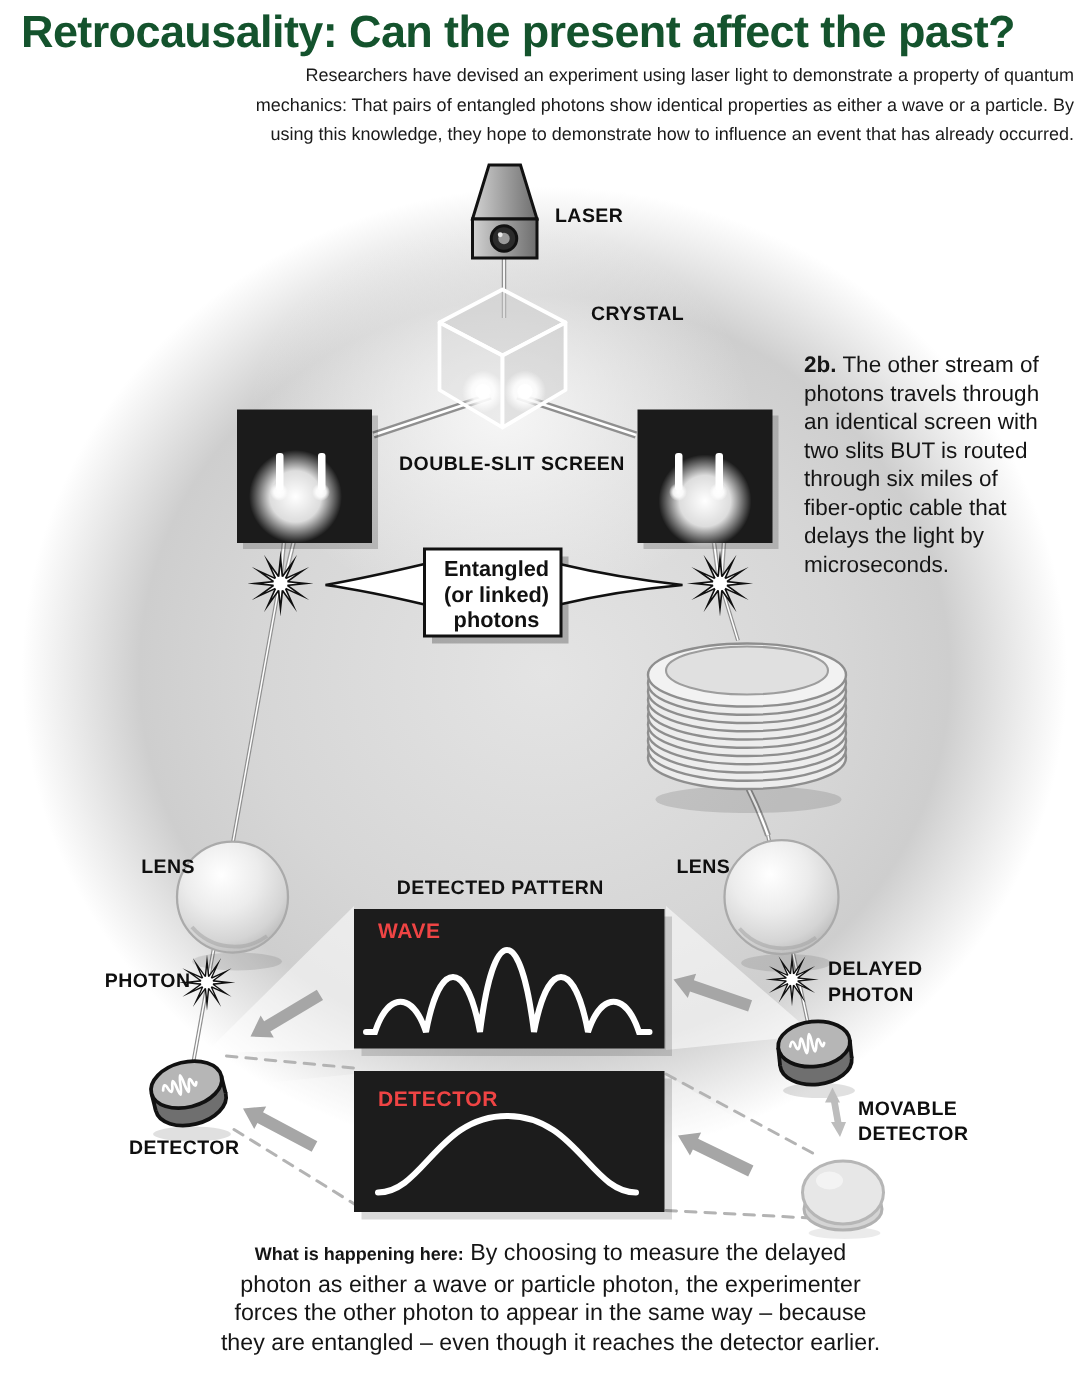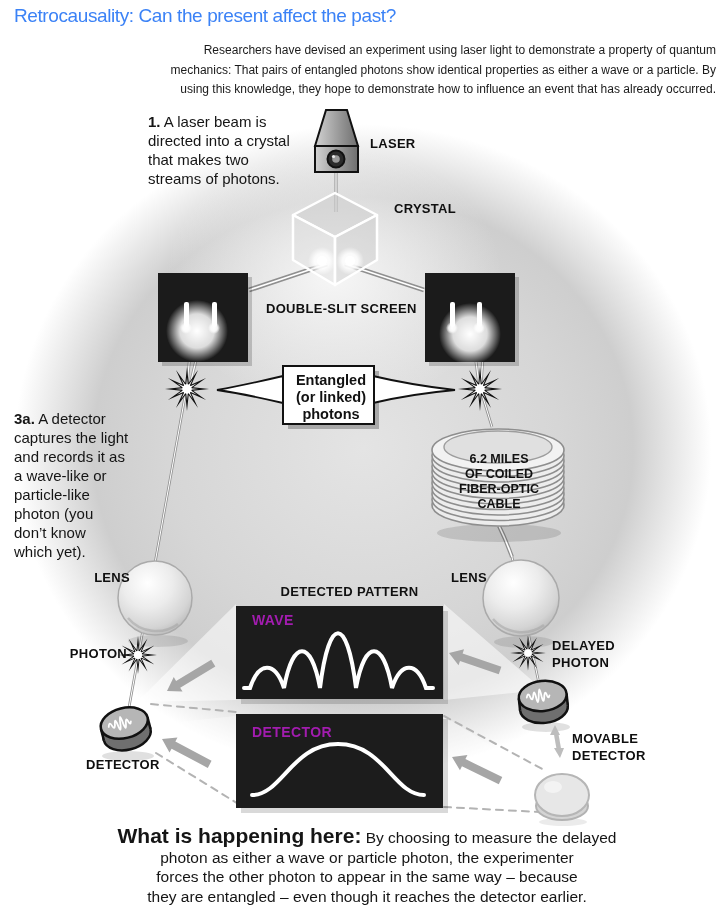--- a/index.html
+++ b/index.html
@@ -9,33 +9,33 @@
   #halo{position:absolute;left:0;top:90px;width:726px;height:780px;
     background:
       radial-gradient(ellipse 33% 24% at 46% 24%, rgba(248,248,248,.95) 0%, rgba(240,240,240,0) 70%),
       radial-gradient(ellipse 60% 52% at 50% 46%, #e4e4e4 0%, #d6d6d6 45%, #cecece 62%, rgba(206,206,206,0) 80%);
   }
   svg{position:absolute;left:0;top:0;}
   .lbl{position:absolute;font-weight:bold;font-size:13px;letter-spacing:.3px;color:#0f0f0f;z-index:3;}
   .pre{white-space:pre-line;}
   .step{position:absolute;font-size:15px;line-height:19px;color:#151515;z-index:3;}
   .step .num{font-weight:bold;}
-  #title{position:absolute;left:14px;top:5px;font-size:19px;font-weight:normal;
-         letter-spacing:-.4px;color:#3b82f6;z-index:3;}
+  #title{position:absolute;left:14px;top:5px;font-size:30px;font-weight:bold;
+         letter-spacing:-.4px;color:#14532d;z-index:3;}
   #intro{position:absolute;left:14px;top:41px;width:702px;font-size:12px;line-height:19.5px;color:#1a1a1a;z-index:3;text-align:right;}
   #entangled-label{position:absolute;left:284px;top:372px;width:94px;text-align:center;
          font-weight:bold;font-size:14.5px;line-height:17px;z-index:4;}
   #coil-label{position:absolute;left:439px;top:452px;width:120px;text-align:center;
          font-weight:bold;font-size:12.5px;line-height:15px;z-index:4;}
-  .boxlbl{position:absolute;color:#a21caf;font-weight:bold;font-size:14px;letter-spacing:.4px;z-index:4;}
-  #detected-pattern-label{position:absolute;left:246px;top:584px;width:207px;text-align:center;
+  .boxlbl{position:absolute;color:#ef4444;font-weight:bold;font-size:14px;letter-spacing:.4px;z-index:4;}
+  #detected-pattern-label{position:absolute;left:230px;top:584px;width:207px;text-align:center;
          font-weight:bold;font-size:13px;letter-spacing:.3px;z-index:3;}
   #footer{position:absolute;left:100px;top:826px;width:534px;text-align:center;
           font-size:15.5px;line-height:19.5px;color:#151515;z-index:3;}
-  #footer b{font-size:21px;}
+  #footer b{font-size:12px;}
   #credit{position:absolute;right:12px;top:899px;font-size:12px;color:#333;
           font-family:"Liberation Mono",monospace;z-index:3;margin-top:40px;}
   .ra{text-align:right;}
 </style>
 </head>
 <body>
 
 <div id="page">
   <div id="halo"></div>
 
@@ -225,47 +225,37 @@
       <rect x="236" y="606" width="207" height="93" fill="#1c1c1c"></rect>
       <path d="M244,688 L250,688 C259,661 275,661 284,688 C293,639 311,639 320,688 C329,615 347,615 356,688 C365,639 383,639 392,688 C401,661 417,661 426,688 L433,688" fill="none" stroke="#fff" stroke-width="4" stroke-linecap="round"></path>
     </g>
     <g>
       <rect x="241" y="719" width="207" height="94" fill="#000" opacity=".15"></rect>
       <rect x="236" y="714" width="207" height="94" fill="#1c1c1c"></rect>
       <path d="M252,795 C282,795 292,744 338,744 C384,744 394,795 424,795" fill="none" stroke="#fff" stroke-width="4" stroke-linecap="round"></path>
     </g>
   </svg>
 
-  <div class="step" style="left:148px;top:112px;width:170px">
-    <span class="num">1.</span><span class="pre"> A laser beam is
-directed into a crystal
-that makes two
-streams of photons.</span>
-  </div>
-  <div class="step" style="left:14px;top:409px;width:160px">
-    <span class="num">3a.</span><span class="pre"> A detector
-captures the light
-and records it as
-a wave-like or
-particle-like
-photon (you
-don’t know
-which yet).</span>
+  <div class="step" style="left:536px;top:234px;width:185px">
+    <span class="num">2b.</span><span class="pre"> The other stream of
+photons travels through
+an identical screen with
+two slits BUT is routed
+through six miles of
+fiber-optic cable that
+delays the light by
+microseconds.</span>
   </div>
 
   <div class="lbl" style="left:370px;top:136px">LASER</div>
   <div class="lbl" style="left:394px;top:201px">CRYSTAL</div>
   <div class="lbl" style="left:266px;top:301px">DOUBLE-SLIT SCREEN</div>
   <div id="entangled-label" class="pre">Entangled
 (or linked)
 photons</div>
-  <div id="coil-label" class="pre">6.2 MILES
-OF COILED
-FIBER-OPTIC
-CABLE</div>
   <div class="lbl ra" style="left:70px;top:570px;width:60px">LENS</div>
   <div class="lbl" style="left:451px;top:570px">LENS</div>
   <div class="lbl ra" style="left:55px;top:646px;width:72px">PHOTON</div>
   <div class="lbl pre" style="left:552px;top:637px;line-height:17px">DELAYED
 PHOTON</div>
   <div class="lbl" style="left:86px;top:757px">DETECTOR</div>
   <div class="lbl pre" style="left:572px;top:730px;line-height:17px">MOVABLE
 DETECTOR</div>
   <div id="detected-pattern-label">DETECTED PATTERN</div>
   <div class="boxlbl" style="left:252px;top:612px">WAVE</div>

